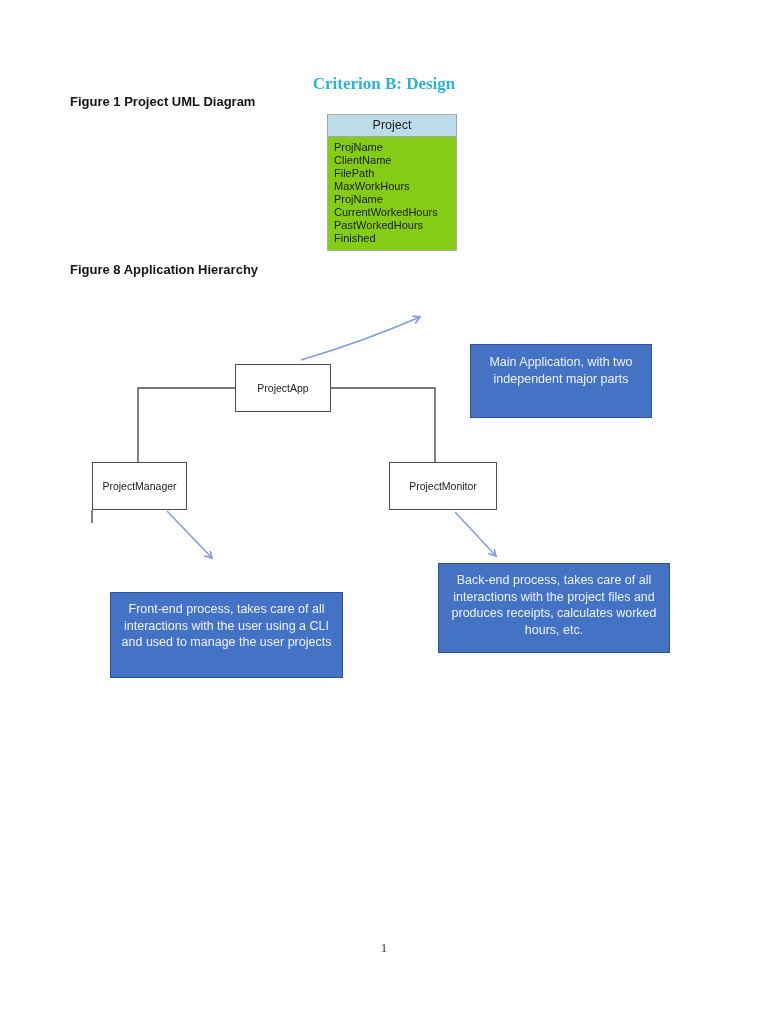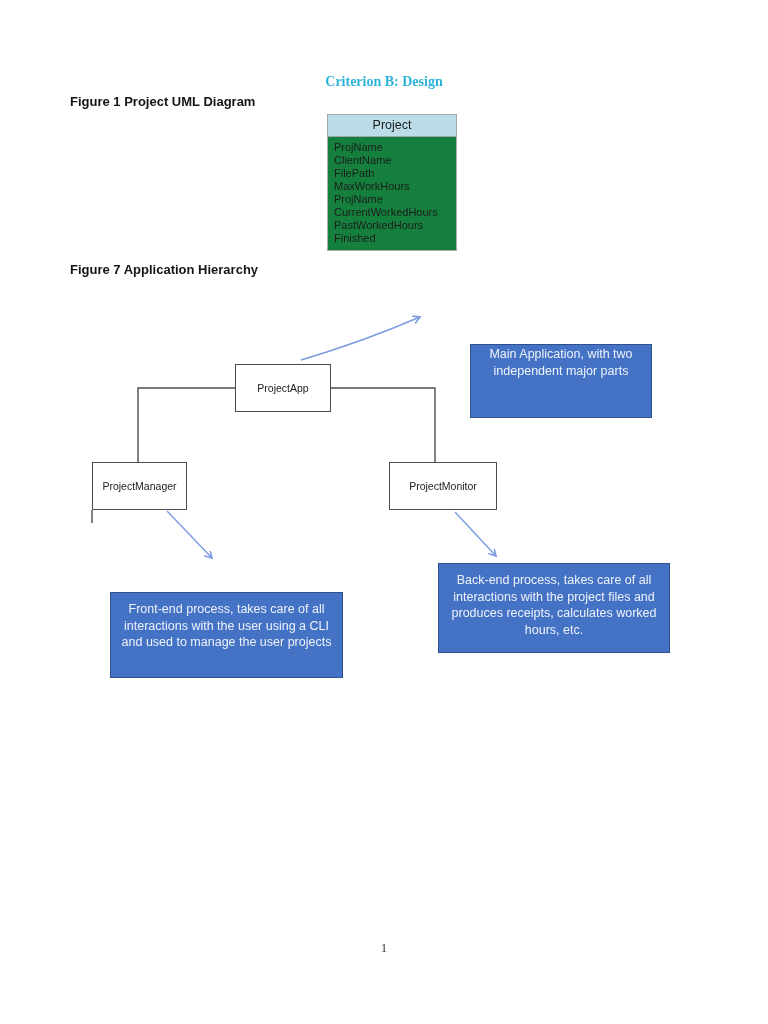--- a/index.html
+++ b/index.html
@@ -21,21 +21,21 @@
     font-family: "Liberation Sans", sans-serif;
     overflow: hidden;
     margin: 0 auto;
   }
   .page-title {
     position: absolute;
     left: 0; top: 74px; width: 768px;
     text-align: center;
     font-family: "Liberation Serif", serif;
     font-weight: bold;
-    font-size: 14px;
+    font-size: 17px;
     color: var(--title-accent, #2db3d8);
   }
   .figure-caption {
     position: absolute;
     left: 70px;
     font-weight: bold;
     font-size: 13px;
     color: #151515;
   }
   .caption-1 { top: 94px; }
@@ -48,21 +48,21 @@
     border: 1px solid var(--uml-border, #9aa9ae);
     height: 21px;
     line-height: 21px;
     text-align: center;
     font-size: 12.5px;
     color: #1c1c1c;
   }
   .uml-body {
     border: 1px solid #adadad;
     border-top: none;
-    background: #15803d;
+    background: #84cc16;
     padding: 4px 5px 5px 6px;
     font-size: 11px;
     line-height: 13px;
     color: #1c1c1c;
   }
 
   
   .node {
     position: absolute;
     background: #ffffff;
@@ -84,21 +84,21 @@
     position: absolute;
     background: var(--callout-fill, #4472c4);
     border: 1.5px solid var(--callout-border, #2f528f);
     color: var(--callout-text, #eef2fa);
     text-align: center;
     font-size: 12.5px;
     line-height: 1.33;
     box-sizing: border-box;
     padding: 8px 8px;
   }
-  .callout-main  { left: 470px; top: 344px; width: 182px; height: 74px; padding-top: 1px; }
+  .callout-main  { left: 470px; top: 344px; width: 182px; height: 74px; padding-top: 9px; }
   .callout-front { left: 110px; top: 592px; width: 233px; height: 86px; }
   .callout-back  { left: 438px; top: 563px; width: 232px; height: 90px; }
 
   .diagram-svg {
     position: absolute;
     left: 0; top: 0;
     width: 768px; height: 1024px;
     pointer-events: none;
   }
   .connector { stroke: var(--node-border, #4d4d4d); stroke-width: 1.4; fill: none; }
@@ -130,21 +130,21 @@
       <div>ClientName</div>
       <div>FilePath</div>
       <div>MaxWorkHours</div>
       <div>ProjName</div>
       <div>CurrentWorkedHours</div>
       <div>PastWorkedHours</div>
       <div>Finished</div>
     </div>
   </div>
 
-  <div class="figure-caption caption-2">Figure 7 Application Hierarchy</div>
+  <div class="figure-caption caption-2">Figure 8 Application Hierarchy</div>
 
   <svg class="diagram-svg" viewBox="0 0 768 1024" xmlns="http://www.w3.org/2000/svg">
     <defs>
       <marker id="arrowhead" markerWidth="10" markerHeight="10" refX="7" refY="4" orient="auto" markerUnits="userSpaceOnUse">
         <polyline class="arrowhead-shape" points="0,0 7,4 0,8"></polyline>
       </marker>
     </defs>
 
     <path class="connector" d="M235,388 H138 V462"></path>
     <path class="connector" d="M331,388 H435 V462"></path>

